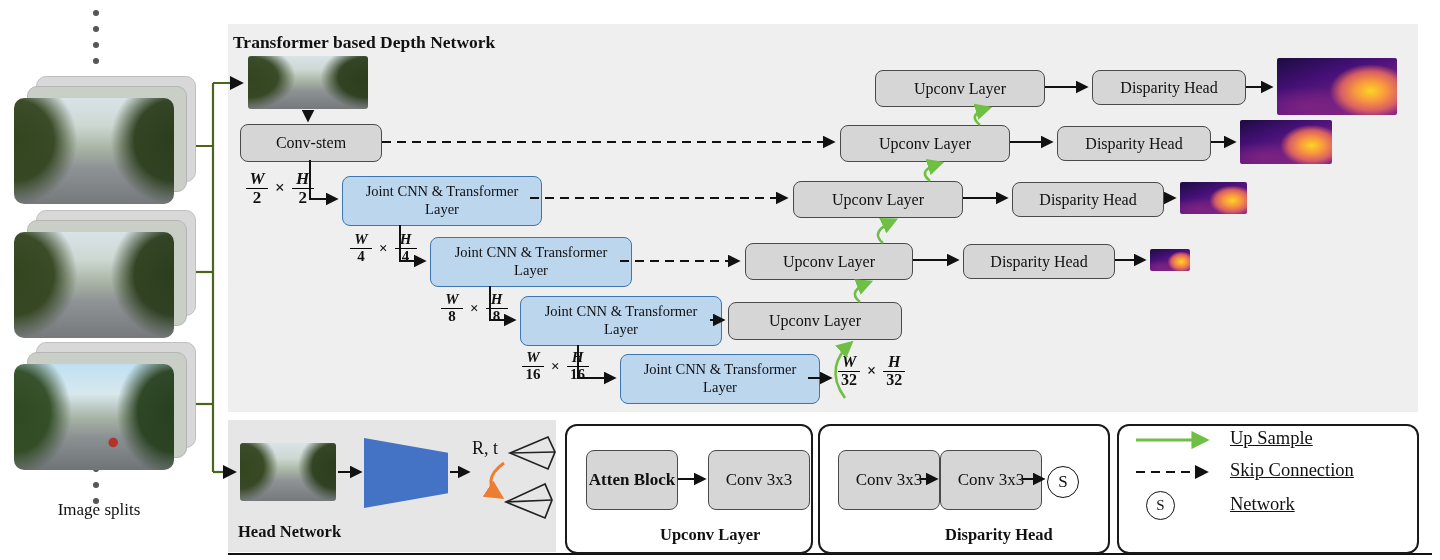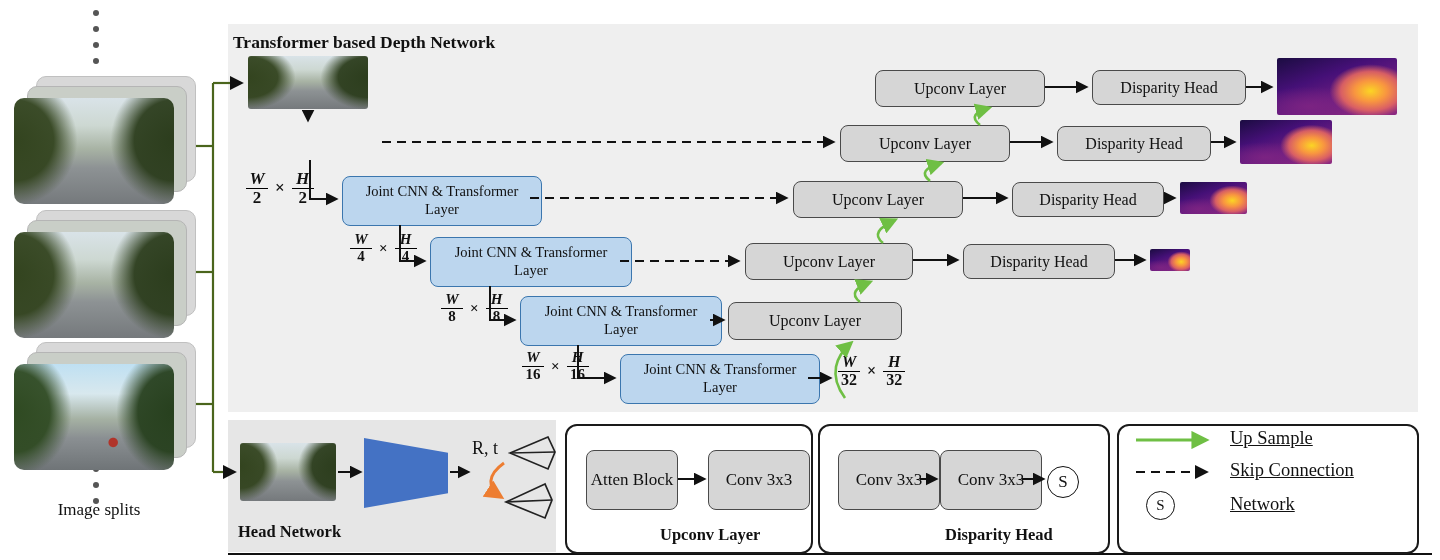--- a/index.html
+++ b/index.html
@@ -1,17 +1,17 @@
 <!DOCTYPE html>
 <html><head>
 <meta charset="utf-8">
 <style>
   html,body{margin:0;padding:0;background:#fff;}
   #fig{position:relative;width:1440px;height:560px;background:#fff;overflow:hidden;
-       font-family:"Liberation Serif","DejaVu Serif",serif;color:#111;}
+       font-family:"Liberation Serif","DejaVu Serif",serif;color:#111;border-radius:10px;}
   .abs{position:absolute;}
   .panel{position:absolute;background:#efefef;}
   .box{position:absolute;display:flex;align-items:center;justify-content:center;text-align:center;
        border-radius:8px;line-height:1.22;}
   .gray{background:#d6d6d6;border:1.6px solid #4a4a4a;}
   .blue{background:#bcd6ee;border:1.6px solid #3b76ae;}
   .white-card{position:absolute;background:#fff;border:2px solid #1a1a1a;border-radius:12px;}
   .caption{position:absolute;font-weight:bold;font-size:16.5px;}
   .street{background:
     radial-gradient(ellipse 55% 85% at 0% 40%, #33441f 0%, rgba(51,68,31,.95) 45%, rgba(51,68,31,0) 72%),
@@ -79,20 +79,23 @@
   </div>
   <div class="stack" style="left:14px;top:342px;">
     <div class="card back"></div>
     <div class="card mid"></div>
     <div class="card front street sunny"></div>
   </div>
   <div class="abs" style="left:34px;top:500px;width:130px;text-align:center;font-size:17px;">Image splits</div>
 
   <div class="abs street zbox" style="left:248px;top:56px;width:120px;height:53px;"></div>
 
+  <div class="box gray zbox" style="left:240px;top:124px;width:140px;height:36px;font-size:16px;">
+    <span>Conv-stem</span>
+  </div>
 
   <div class="box blue zbox" style="left:342px;top:176px;width:186px;height:48px;font-size:14.5px;padding:0 6px;">
     <span>Joint CNN &amp; Transformer Layer</span>
   </div>
   <div class="box blue zbox" style="left:430px;top:237px;width:188px;height:48px;font-size:14.5px;padding:0 6px;">
     <span>Joint CNN &amp; Transformer Layer</span>
   </div>
   <div class="box blue zbox" style="left:520px;top:296px;width:188px;height:48px;font-size:14.5px;padding:0 6px;">
     <span>Joint CNN &amp; Transformer Layer</span>
   </div>
@@ -190,21 +193,21 @@
   <div class="abs depthmap zbox" style="left:1180px;top:182px;width:67px;height:32px;"></div>
   <div class="abs depthmap zbox" style="left:1150px;top:249px;width:40px;height:22px;"></div>
 
   <div class="abs street zbox" style="left:240px;top:443px;width:96px;height:58px;"></div>
   <div class="abs zbox" style="left:364px;top:438px;width:84px;height:70px;background:#4472c4;
        clip-path:polygon(0 0,100% 21%,100% 79%,0 100%);"></div>
   <div class="abs" style="left:472px;top:438px;font-size:18px;">R, t</div>
   <div class="caption" style="left:238px;top:522px;">Head Network</div>
 
   <div class="white-card" style="left:565px;top:424px;width:244px;height:126px;"></div>
-  <div class="box gray zbox" style="left:586px;top:450px;width:90px;height:58px;font-size:17px;">
+  <div class="box gray zbox" style="left:586px;top:450px;width:90px;height:58px;font-size:17px;font-weight:bold;">
       <span>Atten Block</span>
     </div>
   <div class="box gray zbox" style="left:708px;top:450px;width:80px;height:58px;font-size:17px;padding:0 10px;">
       <span>Conv 3x3</span>
     </div>
   <div class="caption" style="left:660px;top:525px;">Upconv Layer</div>
 
   <div class="white-card" style="left:818px;top:424px;width:288px;height:126px;"></div>
   <div class="box gray zbox" style="left:838px;top:450px;width:80px;height:58px;font-size:17px;padding:0 10px;">
       <span>Conv 3x3</span>

